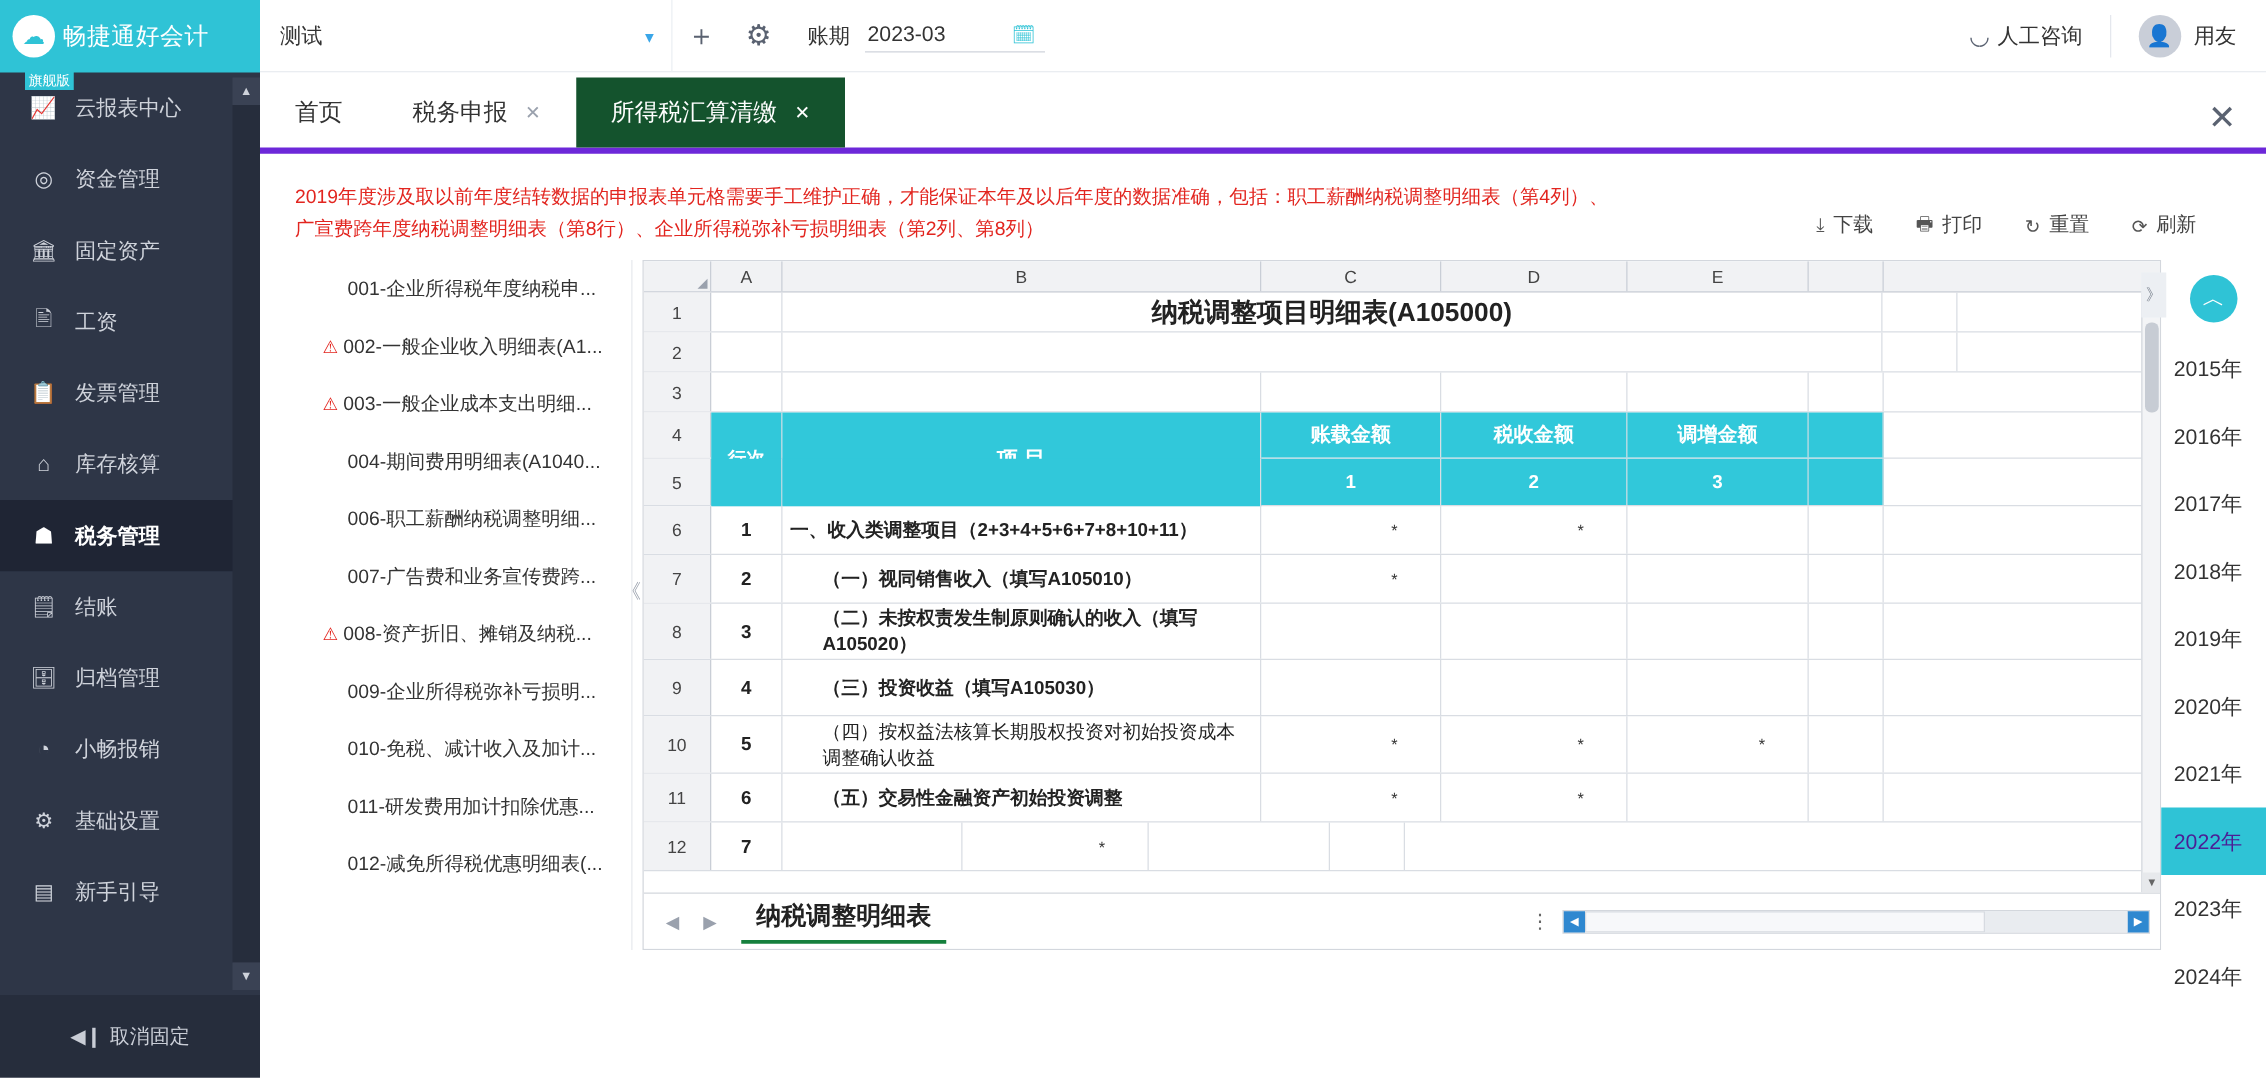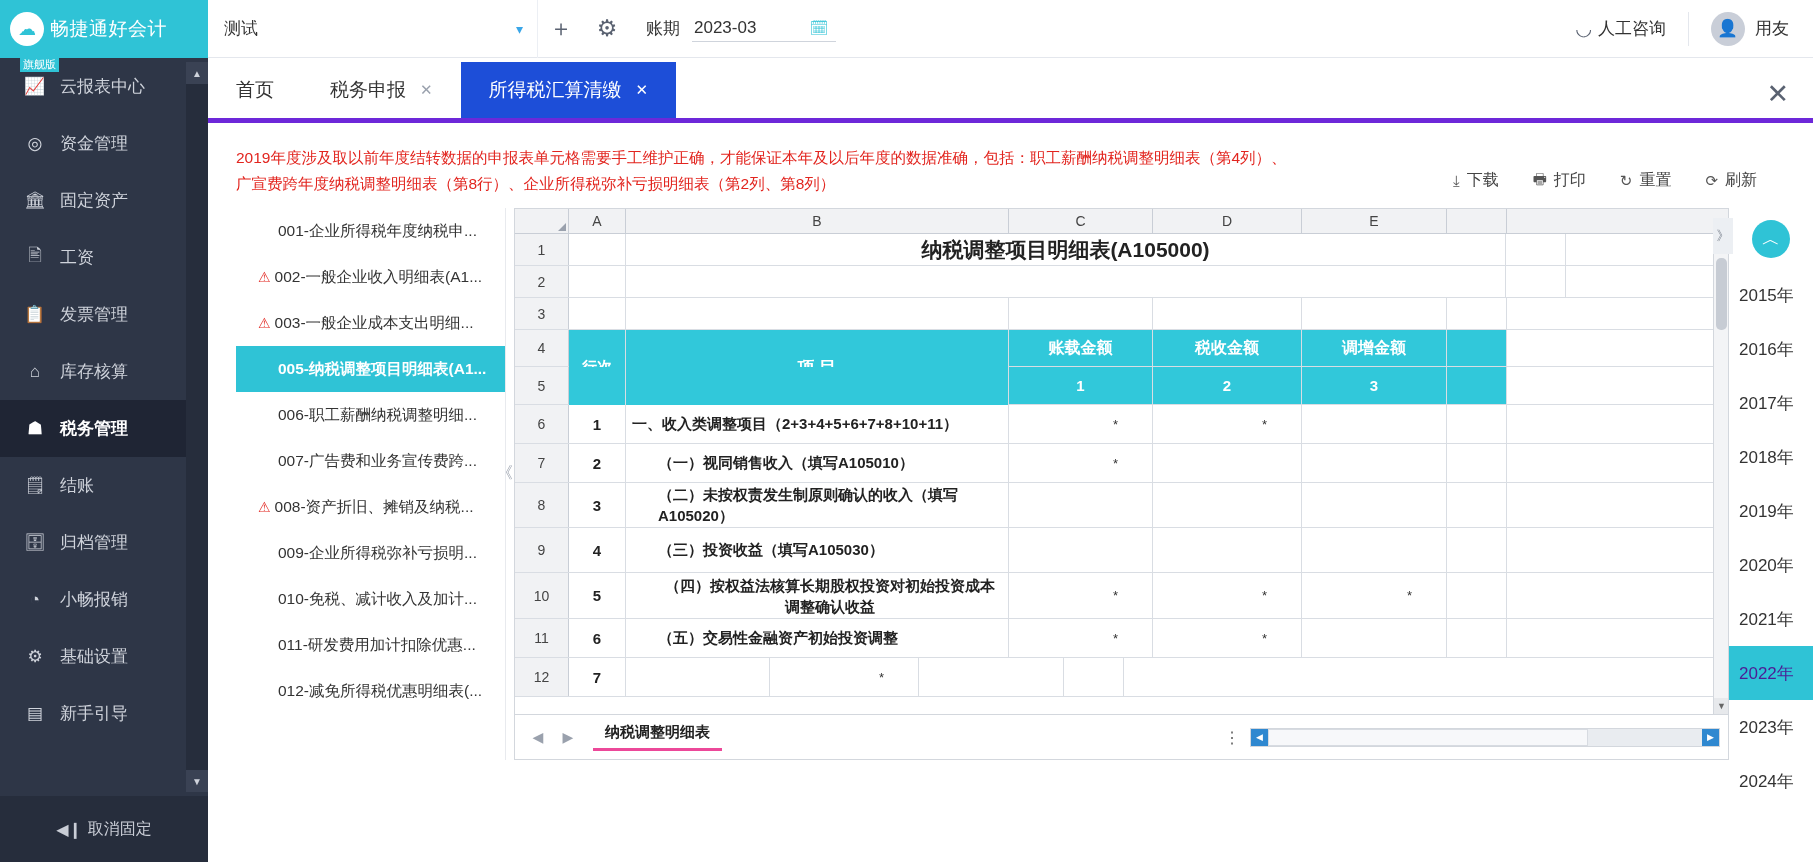--- a/index.html
+++ b/index.html
@@ -87,21 +87,21 @@
 
   
   #tabbar {
     position:absolute; left:208px; top:58px; right:0; height:65px;
     background:#fff; display:flex; align-items:flex-end; border-bottom:5px solid #6d28d9;
   }
   .tab {
     height:56px; display:flex; align-items:center; padding:0 28px;
     font-size:19px; color:#333; cursor:pointer;
   }
-  .tab.active { background:#1d4ed8; color:#fff; }
+  .tab.active { background:#14532d; color:#fff; }
   .tab .x { margin-left:14px; font-size:15px; color:#9aa1ad; }
   .tab.active .x { color:#fff; }
   #tab-close {
     margin-left:auto; margin-right:24px; margin-bottom:8px;
     font-size:27px; color:#5a6271; cursor:pointer;
   }
 
   
   #notice {
     position:absolute; left:236px; top:145px; width:1060px;
@@ -157,22 +157,22 @@
   #vthumb { position:absolute; top:24px; left:2px; width:11px; height:72px; background:#c7ccd4; border-radius:5px; }
   #vup, #vdn { position:absolute; left:0; width:15px; height:16px; display:flex;align-items:center;justify-content:center;
     font-size:9px; color:#666; background:#e7e9ec; cursor:pointer;}
   #vup { top:0; } #vdn { bottom:0; }
   #sheetfoot {
     position:absolute; left:0; right:0; bottom:0; height:45px; background:#fff;
     border-top:1px solid #d3d7dd; display:flex; align-items:center; padding:0 8px;
   }
   #sheetfoot .nav { width:30px; text-align:center; color:#9aa1ad; font-size:14px; cursor:pointer;}
   #sheettab {
-    font-size:15px; font-weight:bold; color:#222; padding:0 12px 6px;
-    border-bottom:3px solid #ec4899; margin-left:10px; cursor:pointer;text-align:center;
+    font-size:20px; font-weight:bold; color:#222; padding:0 12px 6px;
+    border-bottom:3px solid #15803d; margin-left:10px; cursor:pointer;text-align:center;
   }
   #dots { margin-left:auto; margin-right:10px; color:#666; font-size:16px; letter-spacing:0; cursor:pointer;}
   #hscroll { width:470px; height:19px; background:#f3f4f6; border:1px solid #d3d7dd; display:flex; align-items:center;}
   #hscroll .hbtn { width:17px; height:17px; background:#2f88d0; color:#fff; font-size:9px; display:flex;align-items:center;justify-content:center;cursor:pointer;}
   #hscroll .htrack { flex:1; height:17px; background:#e9ecf0; position:relative; }
   #hscroll .hthumb { position:absolute; left:0; top:0; width:320px; height:17px; background:#f7f8fa; border:1px solid #d7dbe1;}
 
   
   #rail {
     position:absolute; right:0; top:208px; width:84px; height:552px; background:#fff;
@@ -329,22 +329,22 @@
     <span class="ltxt">001-企业所得税年度纳税申...</span>
   </div>
   <div class="lrow" style="padding-left:22px;">
     <span class="warn">⚠</span>
     <span class="ltxt">002-一般企业收入明细表(A1...</span>
   </div>
   <div class="lrow" style="padding-left:22px;">
     <span class="warn">⚠</span>
     <span class="ltxt">003-一般企业成本支出明细...</span>
   </div>
-  <div class="lrow sel" style="padding-left:42px;">
-    <span class="ltxt">005-纳税调整项目明细表(A1...</span>
+  <div class="lrow" style="padding-left:42px;">
+    <span class="ltxt">004-期间费用明细表(A1040...</span>
   </div>
   <div class="lrow" style="padding-left:42px;">
     <span class="ltxt">006-职工薪酬纳税调整明细...</span>
   </div>
   <div class="lrow" style="padding-left:42px;">
     <span class="ltxt">007-广告费和业务宣传费跨...</span>
   </div>
   <div class="lrow" style="padding-left:22px;">
     <span class="warn">⚠</span>
     <span class="ltxt">008-资产折旧、摊销及纳税...</span>
@@ -478,21 +478,21 @@
         <span class="star"></span>
       </div>
     <div class="cell" style="width:145px;">
         <span class="star"></span>
       </div>
     <div class="cell" style="width:60px;"></div>
   </div>
   <div class="row" style="height:46px;">
     <div class="rh">10</div>
     <div class="cell ctr" style="width:57px;font-weight:bold;">5</div>
-    <div class="cell" style="width:383px;font-weight:bold;padding-left:32px;line-height:21px;text-align:center;">（四）按权益法核算长期股权投资对初始投资成本调整确认收益</div>
+    <div class="cell" style="width:383px;font-weight:normal;padding-left:32px;line-height:21px;">（四）按权益法核算长期股权投资对初始投资成本调整确认收益</div>
     <div class="cell" style="width:144px;">
         <span class="star">*</span>
       </div>
     <div class="cell" style="width:149px;">
         <span class="star">*</span>
       </div>
     <div class="cell" style="width:145px;">
         <span class="star">*</span>
       </div>
     <div class="cell" style="width:60px;"></div>

